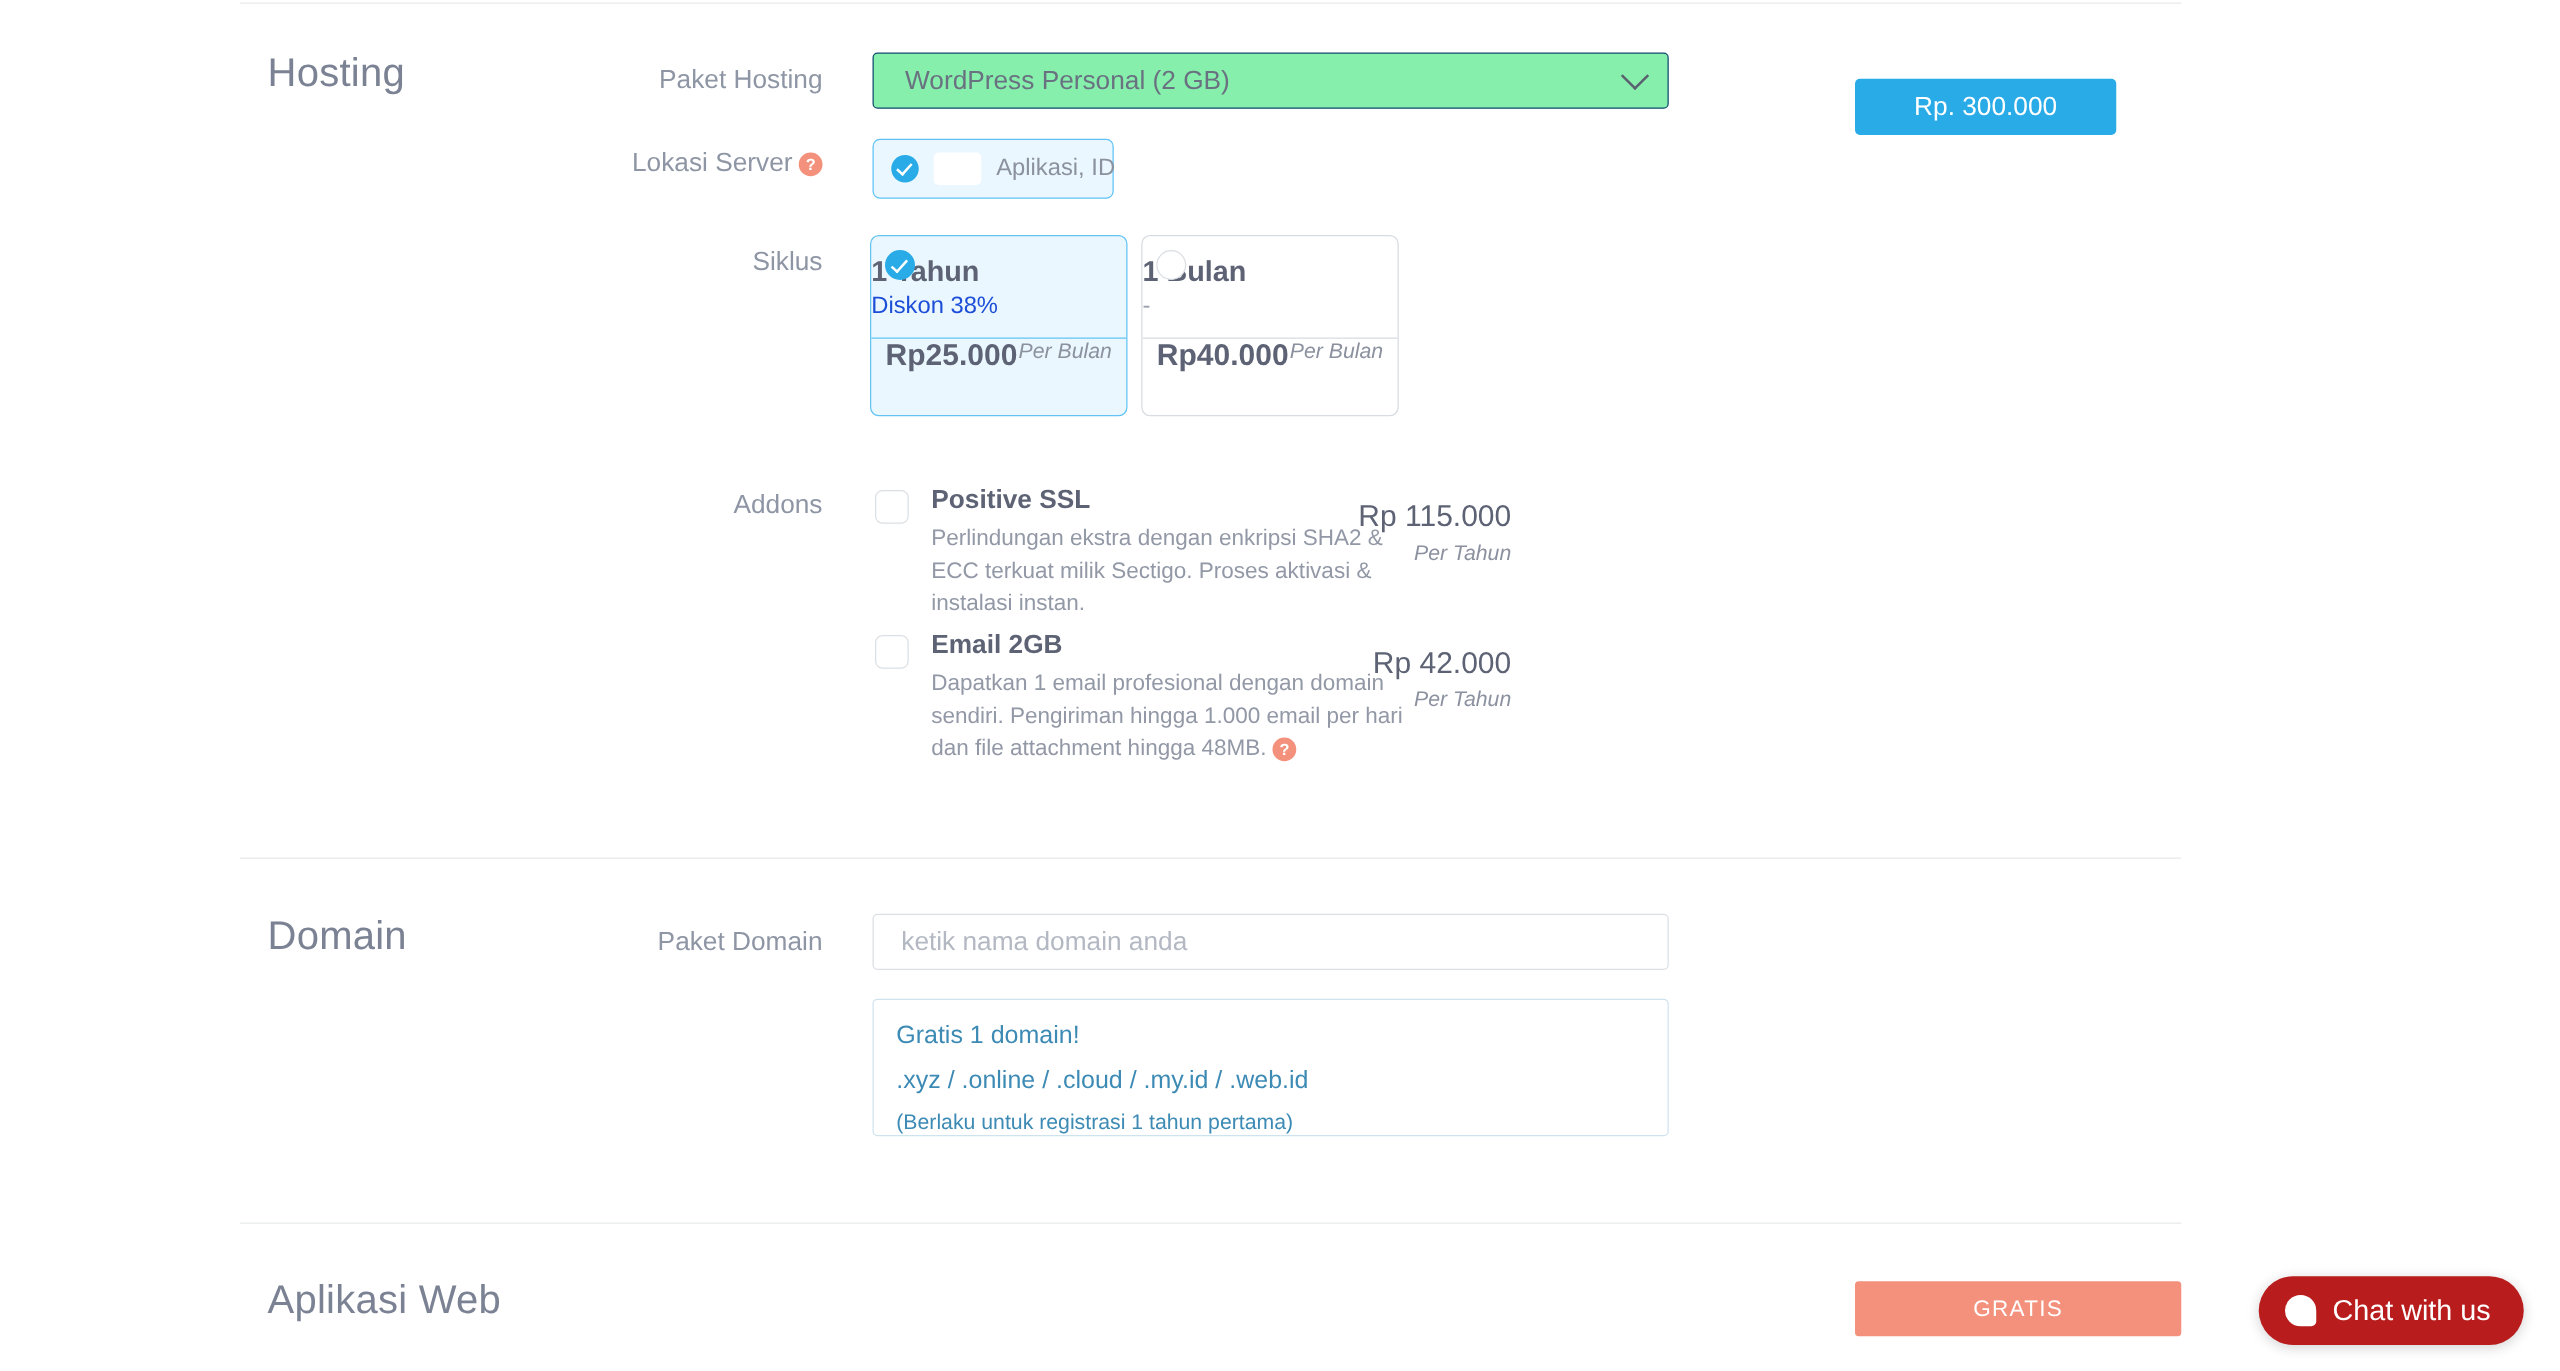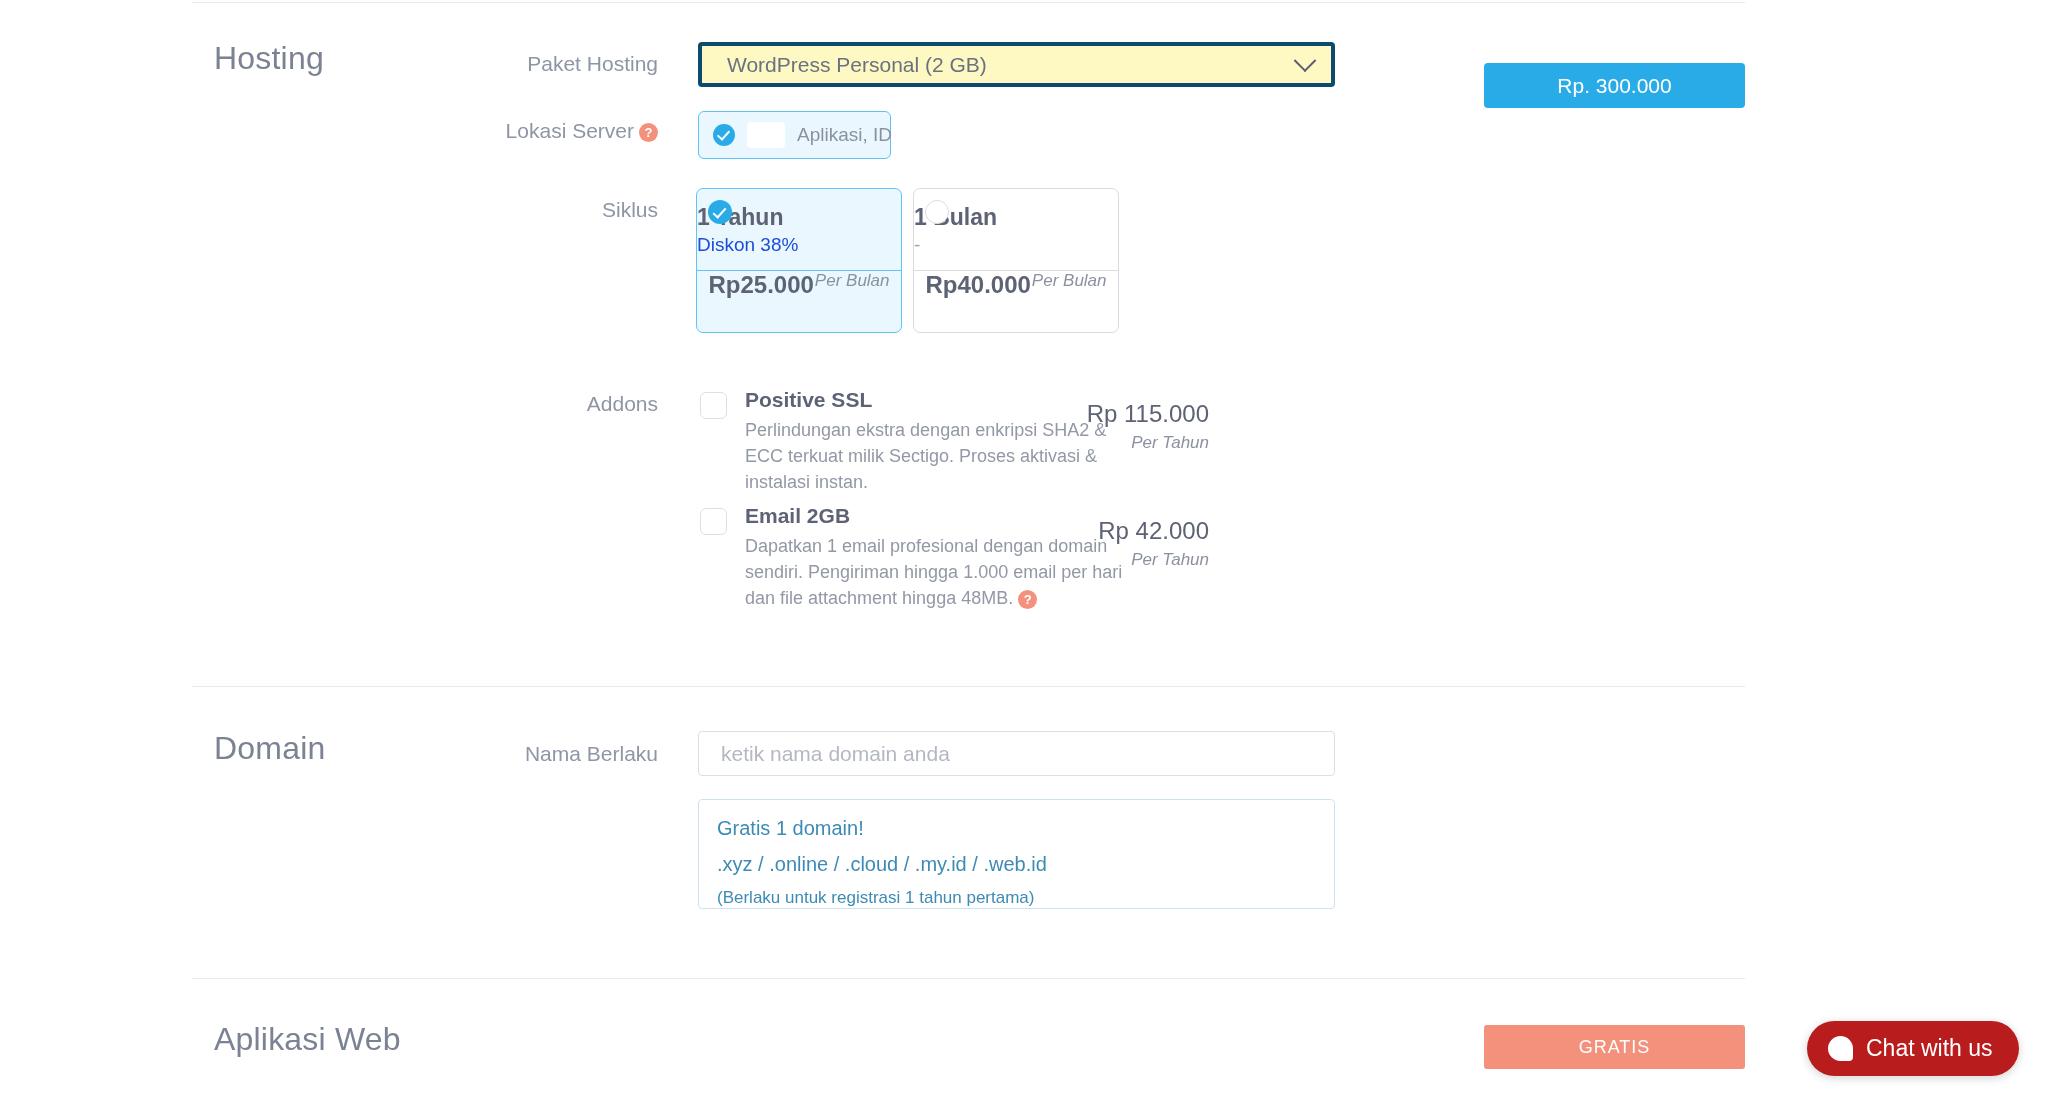--- a/index.html
+++ b/index.html
@@ -69,22 +69,22 @@
     font-family: "Liberation Sans", sans-serif;
   }
 
   
   .select-box {
     position: absolute;
     left: 698px;
     top: 42px;
     width: 637px;
     height: 45px;
-    background: #fef9c3;
-    border: 4px solid #0c4a6e;
+    background: #86efac;
+    border: 1px solid #0c4a6e;
     border-radius: 4px;
     display: flex;
     align-items: center;
     padding: 0 18px 0 25px;
     cursor: pointer;
   }
   .select-value {
     flex: 1;
     font-size: 21px;
     color: #6a7180;
@@ -273,21 +273,21 @@
     font-style: italic;
     color: #8b919f;
     margin-top: 5px;
   }
 
   
   .price-badge {
     position: absolute;
     left: 1484px;
     top: 63px;
-    width: 261px;
+    width: 209px;
     height: 45px;
     background: #29abe8;
     border-radius: 4px;
     color: #ffffff;
     font-size: 21px;
     display: flex;
     align-items: center;
     justify-content: center;
     cursor: pointer;
   }
@@ -464,21 +464,21 @@
   </div>
   <div class="addon-price price-2">
     <div class="addon-amount">Rp 42.000</div>
     <div class="addon-period">Per Tahun</div>
   </div>
 
   <div class="price-badge">Rp. 300.000</div>
 
   <div class="section-title" style="top:730px;">Domain</div>
 
-  <div class="field-label" style="left:418px; top:742px; width:240px;">Nama Berlaku</div>
+  <div class="field-label" style="left:418px; top:742px; width:240px;">Paket Domain</div>
 
   <input class="domain-input" type="text" placeholder="ketik nama domain anda" style="">
 
   <div class="free-box">
     <div class="free-title">Gratis 1 domain!</div>
     <div class="free-tlds">.xyz / .online / .cloud / .my.id / .web.id</div>
     <div class="free-note">(Berlaku untuk registrasi 1 tahun pertama)</div>
   </div>
 
   <div class="section-title" style="top:1021px;">Aplikasi Web</div>

